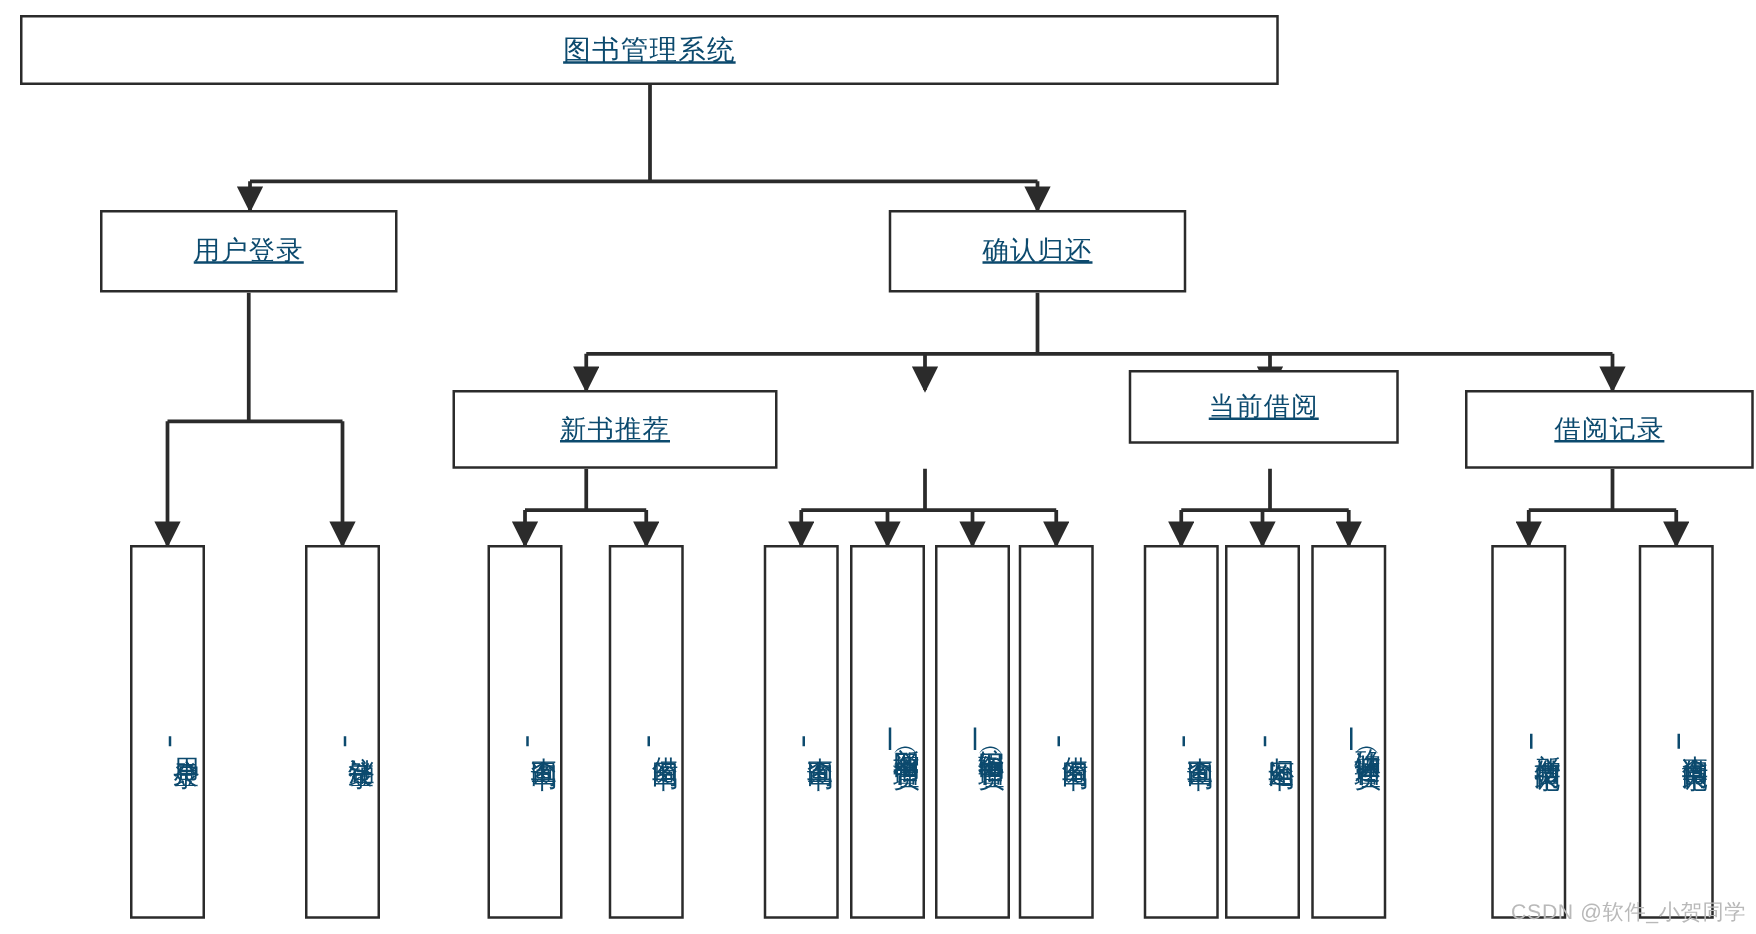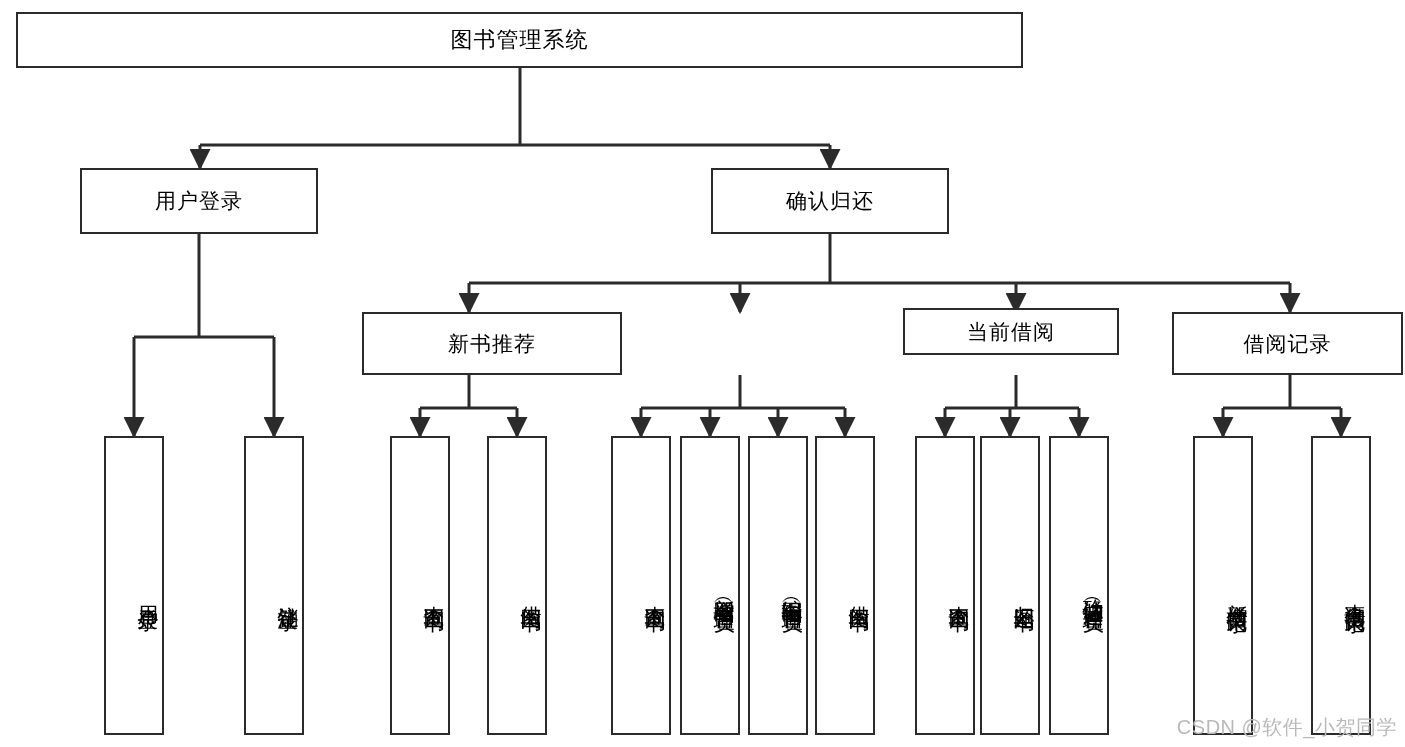--- a/index.html
+++ b/index.html
@@ -1,27 +1,27 @@
 <!DOCTYPE html>
 <html><head>
 <meta charset="utf-8">
 <style>
   html,body{margin:0;padding:0;background:#ffffff;}
   body{width:1405px;height:747px;overflow:hidden;font-family:"Liberation Sans","DejaVu Sans",sans-serif;}
   #stage{position:relative;width:1405px;height:747px;background:#fff;}
   svg.wires{position:absolute;left:0;top:0;width:1405px;height:747px;pointer-events:none;}
   .node{position:absolute;box-sizing:border-box;background:#ffffff;border:2px solid #2b2b2b;
-        display:flex;align-items:center;justify-content:center;color:#000000;}
+        display:flex;align-items:center;justify-content:center;color:#0c4a6e;text-decoration:underline;}
   .node.h{font-size:21px;letter-spacing:1px;line-height:1.2;}
   .node.root{font-size:22px;}
   .node.v{writing-mode:vertical-rl;text-orientation:upright;font-size:21px;
           align-items:flex-start;justify-content:center;padding-top:14px;letter-spacing:2px;}
   .node.v.tall{padding-top:10px;}
   .label{white-space:pre;}
-  .watermark{position:absolute;right:8px;bottom:6px;color:#b9b9b9;font-size:20px;
+  .watermark{position:absolute;right:8px;bottom:6px;color:#b9b9b9;font-size:17px;
              letter-spacing:0.5px;white-space:nowrap;}
 </style>
 </head>
 <body>
 
 <div id="stage">
 
   <svg class="wires" viewBox="0 0 1405 747">
     <defs>
       <marker id="arrow" viewBox="0 0 10 10" refX="9" refY="5" markerWidth="7" markerHeight="7" orient="auto-start-reverse">
@@ -79,21 +79,21 @@
   <div class="node h" style="left:80px;top:168px;width:238px;height:66px;">
     <span class="label">用户登录</span>
   </div>
   <div class="node h" style="left:711px;top:168px;width:238px;height:66px;">
     <span class="label">确认归还</span>
   </div>
 
   <div class="node h" style="left:362px;top:312px;width:260px;height:63px;">
     <span class="label">新书推荐</span>
   </div>
-  <div class="node h" style="left:903px;top:308px;width:216px;height:47px;align-items:center;">
+  <div class="node h" style="left:903px;top:296px;width:216px;height:59px;align-items:center;">
     <span class="label">当前借阅</span>
   </div>
   <div class="node h" style="left:1172px;top:312px;width:231px;height:63px;">
     <span class="label">借阅记录</span>
   </div>
 
   <div class="node v" style="left:104px;top:436px;width:60px;height:299px;">
     <span class="label">用户登录</span>
   </div>
   <div class="node v" style="left:244px;top:436px;width:60px;height:299px;">

